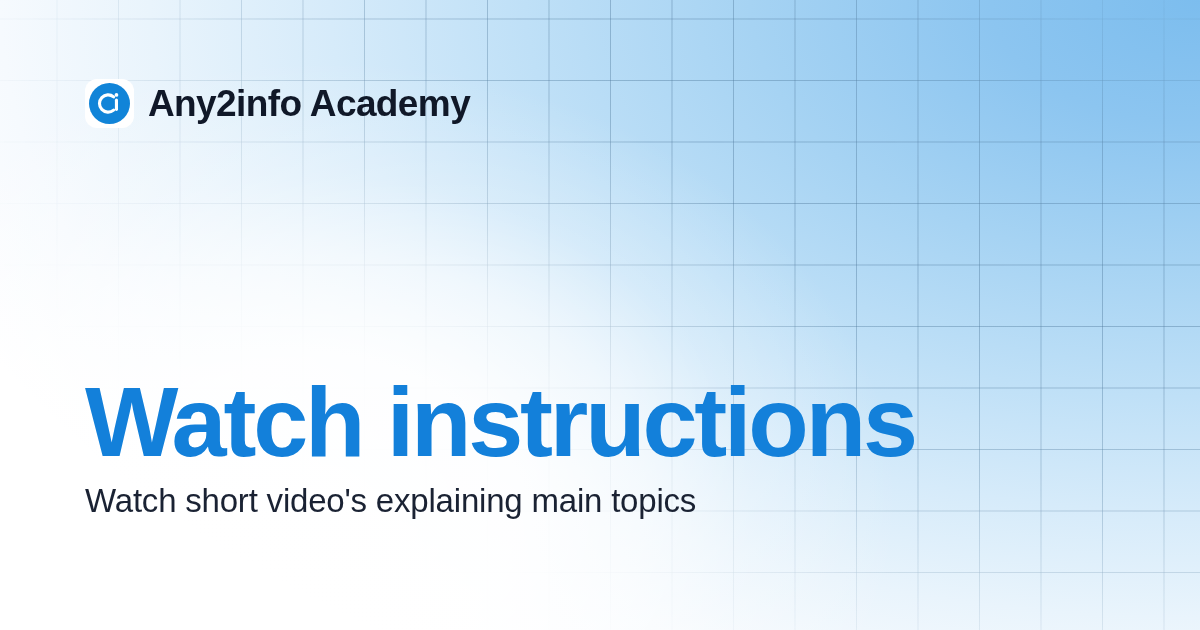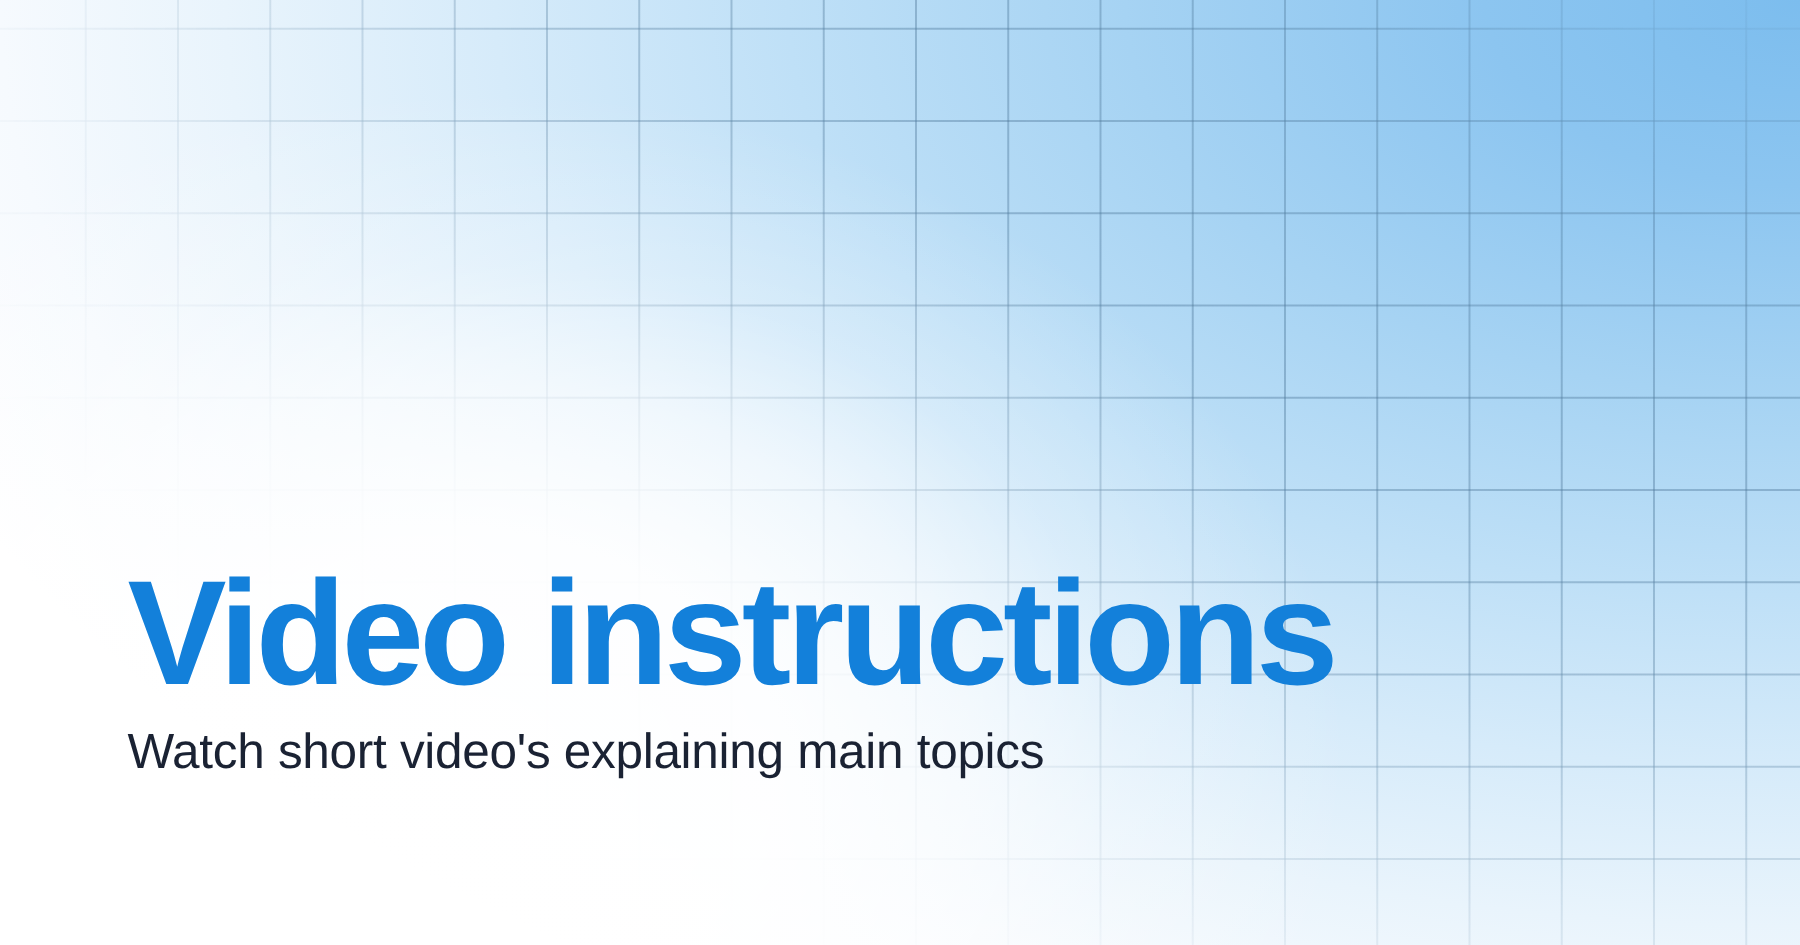--- a/index.html
+++ b/index.html
@@ -158,19 +158,32 @@
 </head>
 <body>
 
 <div class="banner">
 
   <div class="bg-base"></div>
   <div class="bg-wash"></div>
   <div class="bg-grid"></div>
   <div class="bg-glow"></div>
 
+  <div class="brand">
+    <div class="brand-logo">
+      <span>
+        <svg width="41" height="41" viewBox="0 0 41 41" aria-hidden="true">
+          <circle cx="20.5" cy="20.5" r="20.5" fill="#1184d8"></circle>
+          <path d="M24.6 13.9a8.6 8.6 0 1 0 0 13.2" fill="none" stroke="#ffffff" stroke-width="3.1" stroke-linecap="round"></path>
+          <rect x="25.9" y="15.6" width="3.1" height="12.3" rx="1.55" fill="#ffffff"></rect>
+          <circle cx="27.45" cy="11.9" r="1.85" fill="#ffffff"></circle>
+        </svg>
+      </span>
+    </div>
+    <div class="brand-name">Any2info Academy</div>
+  </div>
 
   <div class="headline-block">
-    <h1 class="headline">Video instructions</h1>
+    <h1 class="headline">Watch instructions</h1>
     <p class="subhead">Watch short video's explaining main topics</p>
   </div>
 
 </div>
 
 </body></html>

